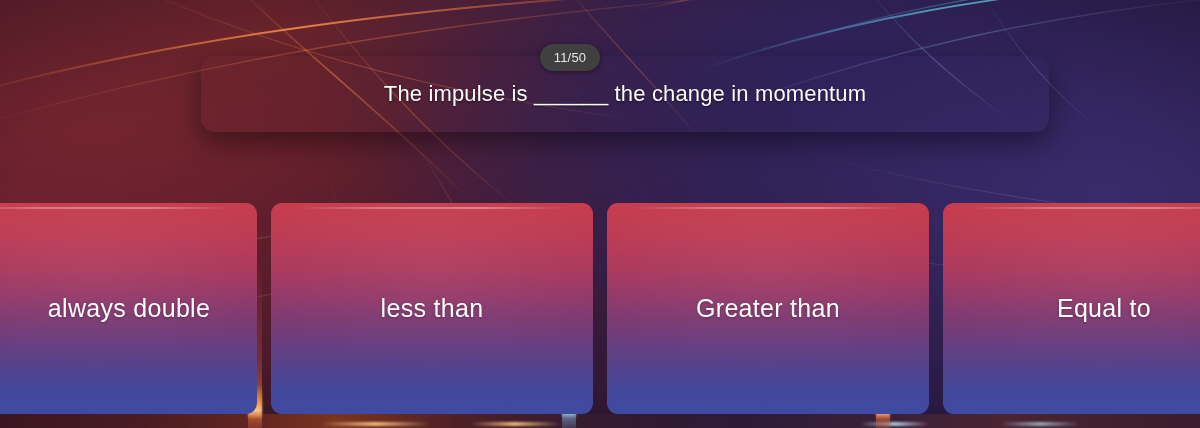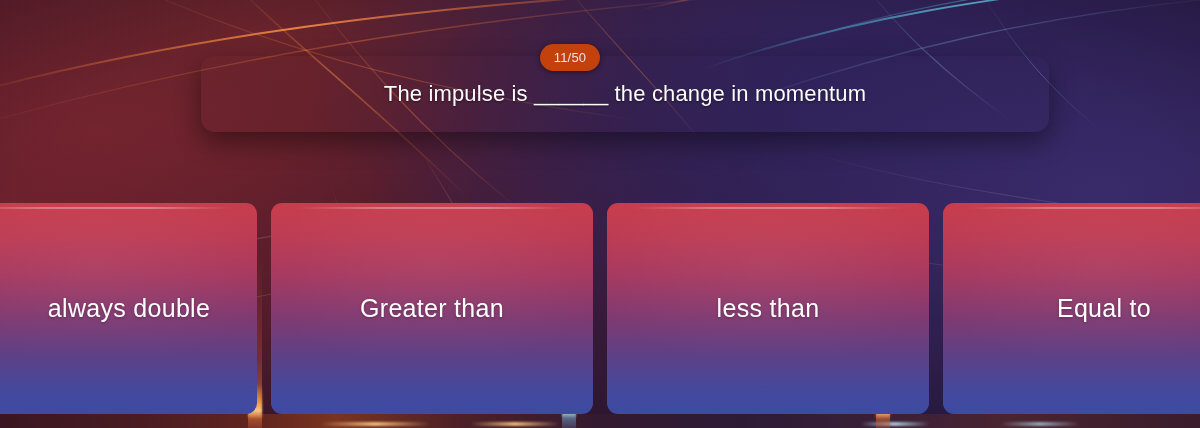--- a/index.html
+++ b/index.html
@@ -42,21 +42,21 @@
   }
   .bg-streaks { position:absolute; inset:0; }
   .bg-streaks svg { width:100%; height:100%; display:block; }
 
   
   .counter {
     position:absolute;
     left:540px; top:44px;
     width:60px; height:27px;
     border-radius:14px;
-    background:#c2410c;
+    background:#404040;
     box-shadow:0 1px 5px rgba(0,0,0,.45);
     display:flex; align-items:center; justify-content:center;
     color:#e7e5ea;
     font-size:13px;
     letter-spacing:.2px;
     z-index:6;
   }
 
   
   .question-box {
@@ -241,25 +241,25 @@
     <span class="question-text">The impulse is ______ the change in momentum</span>
   </div>
 
   <div class="answers">
 
     <div class="answer-card first">
       <span class="answer-label">always double</span>
     </div>
 
     <div class="answer-card">
+      <span class="answer-label">less than</span>
+    </div>
+
+    <div class="answer-card">
       <span class="answer-label">Greater than</span>
-    </div>
-
-    <div class="answer-card">
-      <span class="answer-label">less than</span>
     </div>
 
     <div class="answer-card">
       <span class="answer-label">Equal to</span>
     </div>
 
   </div>
 
   <div class="gap-glow" style="left:248px;">
     <div class="column"></div>

